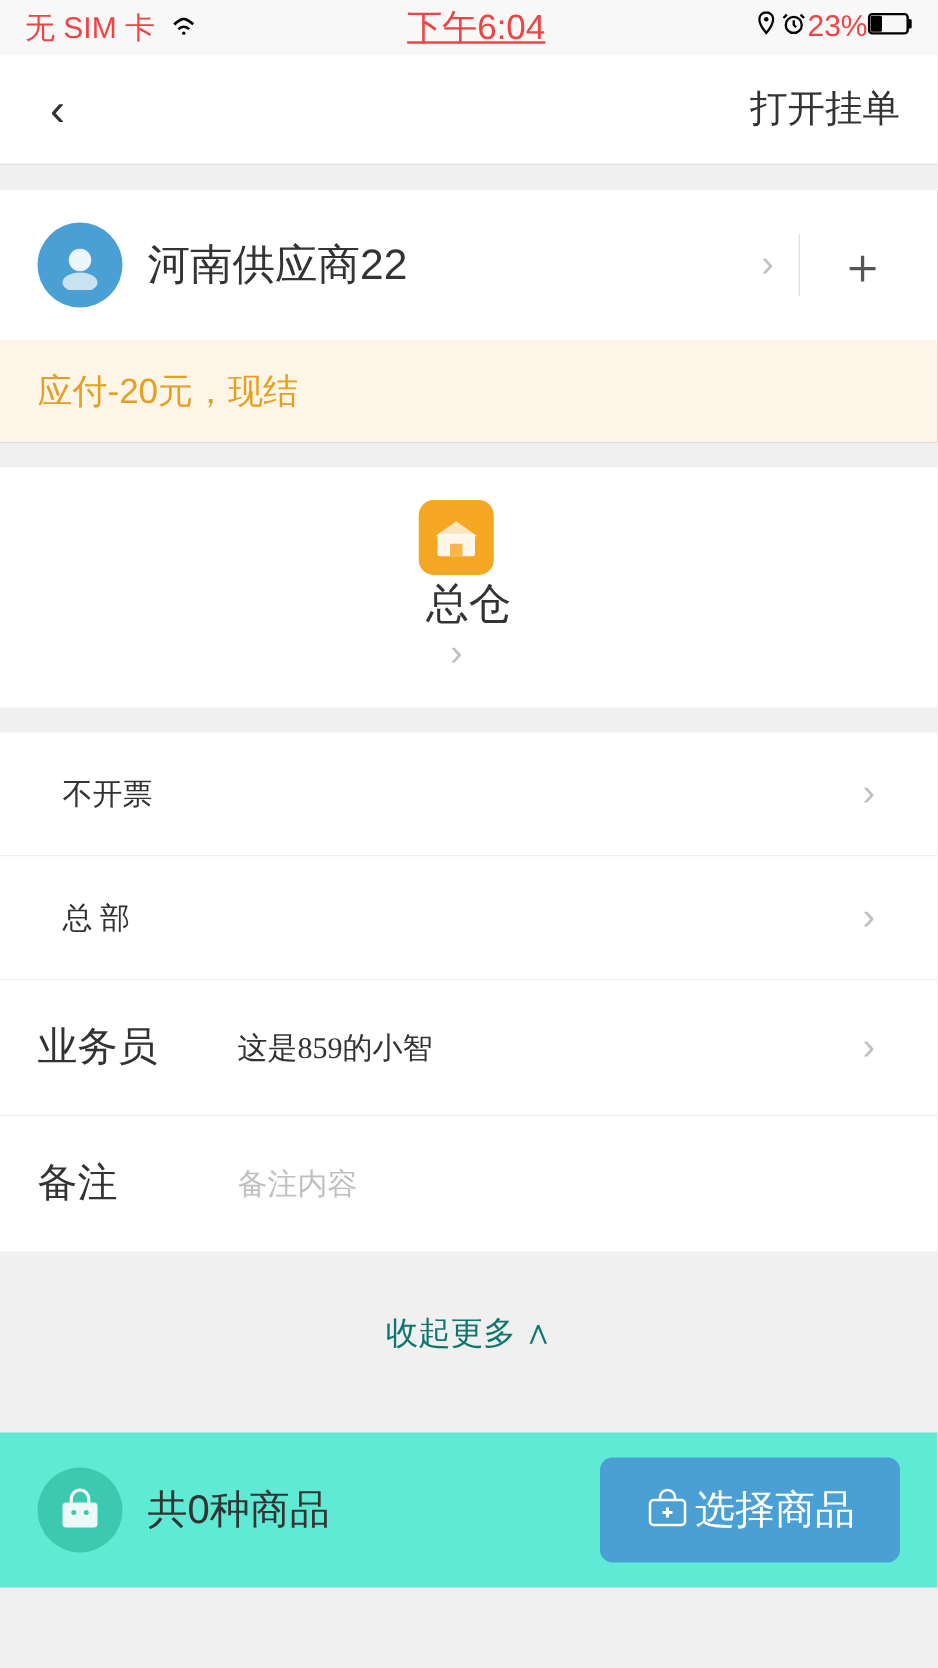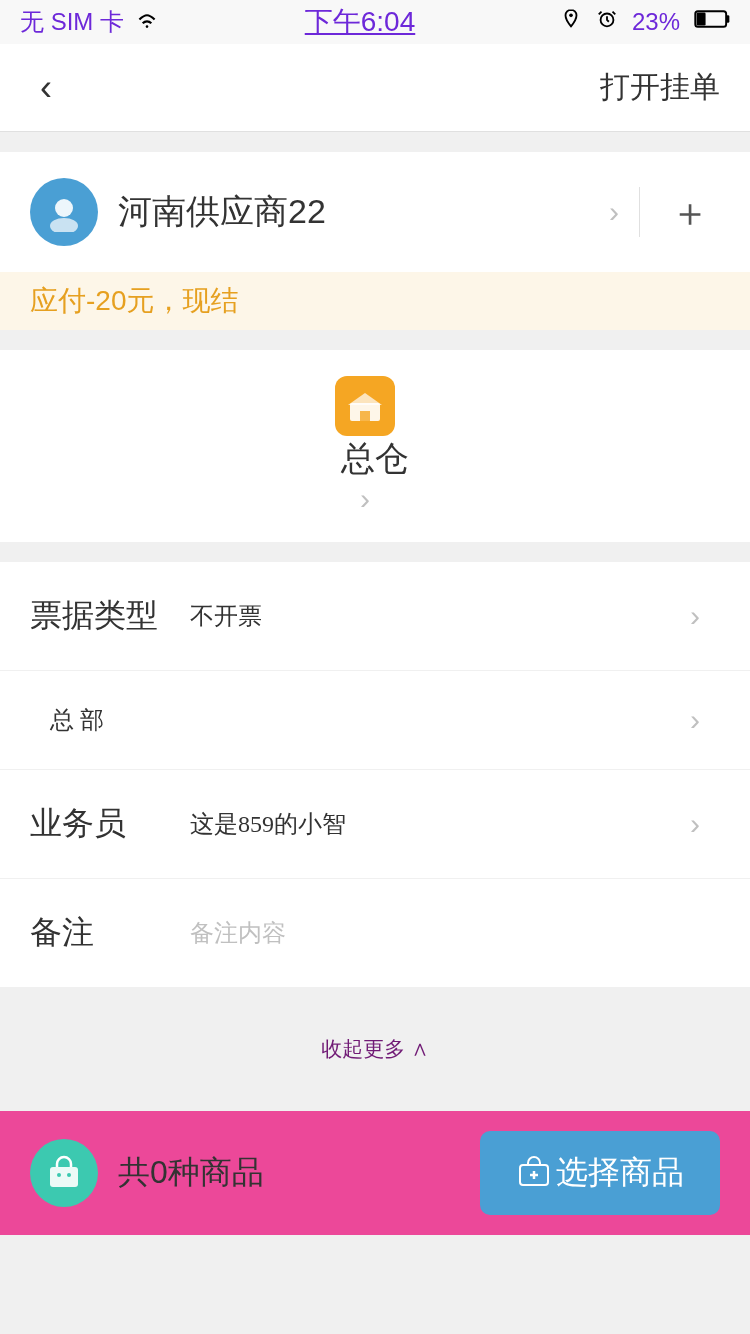--- a/index.html
+++ b/index.html
@@ -16,36 +16,36 @@
     
     .status-bar {
       width: 100%;
       height: 44px;
       background: #f8f8f8;
       display: flex;
       align-items: center;
       justify-content: space-between;
       padding: 0 20px;
       font-size: 24px;
-      color: #6d28d9;
+      color: #ef4444;
     }
     .status-left {
       display: flex;
       align-items: center;
       gap: 10px;
     }
     .status-center {
       font-size: 28px;
       font-weight: 500;
       text-decoration: underline;
     }
     .status-right {
       display: flex;
       align-items: center;
-      gap: 14px;
+      gap: 0;
       font-size: 24px;
     }
 
     
     .nav-bar {
       width: 100%;
       height: 88px;
       background: #fff;
       display: flex;
       align-items: center;
@@ -125,21 +125,21 @@
     .vertical-divider {
       width: 1px;
       height: 50px;
       background: #e0e0e0;
       margin-right: 20px;
     }
 
     
     .notice-bar {
       background: #fdf6e8;
-      padding: 10px 30px;
+      padding: 22px 30px;
       font-size: 28px;
       color: #e6a020;
     }
 
     
     .row-item {
       display: flex;
       align-items: center;
       padding: 26px 30px;
       background: #fff;
@@ -201,33 +201,33 @@
     }
     .form-val.placeholder {
       color: #c0c0c0;
     }
 
     
     .collapse-btn {
       background: #f0f0f0;
       text-align: center;
       padding: 28px 0;
-      font-size: 21px;
-      color: #701a75;
+      font-size: 26px;
+      color: #0f766e;
       cursor: pointer;
       margin-top: 20px;
     }
 
     
     .product-bar {
-      background: #ec4899;
+      background: #5eead4;
       display: flex;
       align-items: center;
       padding: 20px 30px;
-      margin-top: 20px;
+      margin-top: 34px;
     }
     .product-icon {
       width: 68px;
       height: 68px;
       border-radius: 50%;
       background: #3cc9b0;
       display: flex;
       align-items: center;
       justify-content: center;
       margin-right: 20px;
@@ -343,21 +343,20 @@
         </svg>
       </div>
       <span class="row-label">总仓</span>
       <span class="chevron-right">›</span>
     </div>
   </div>
 
   <div class="form-section">
 
     <div class="form-row">
-      <span class="form-key">票据类型</span>
       <span class="form-val">不开票</span>
       <span class="chevron-right">›</span>
     </div>
 
     <div class="form-row">
       <span class="form-val">总 部</span>
       <span class="chevron-right">›</span>
     </div>
 
     <div class="form-row">

